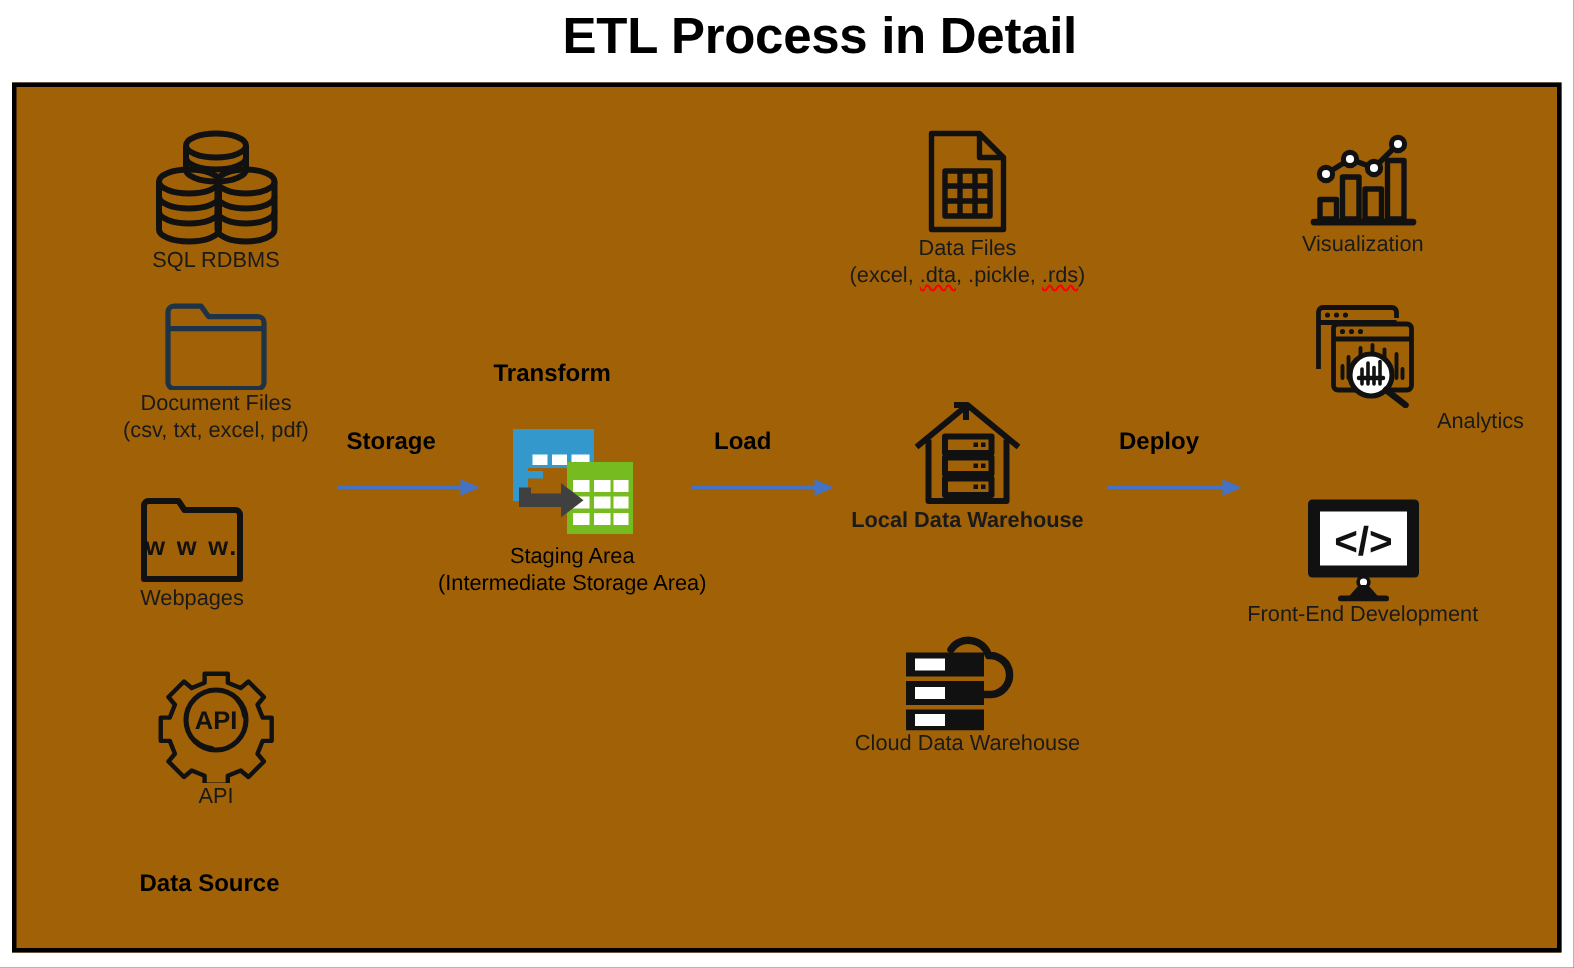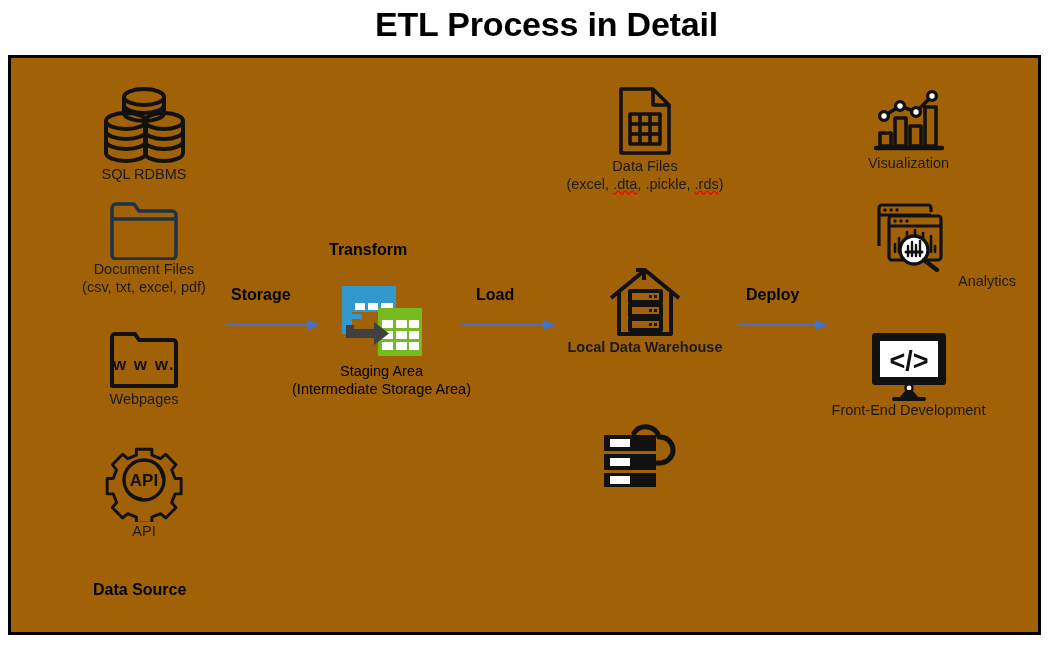--- a/index.html
+++ b/index.html
@@ -62,21 +62,21 @@
     <svg class="icon" width="74" height="62" viewBox="0 0 74 62">
       <g fill="none" stroke="#1F3346" stroke-width="3.5" stroke-linejoin="round">
         <path d="M5 57 V10 a4 4 0 0 1 4-4 h18 l5 7 h33 a4 4 0 0 1 4 4 v40 a4 4 0 0 1-4 4 H9 a4 4 0 0 1-4-4 z"></path>
         <line x1="5" y1="21" x2="69" y2="21"></line>
       </g>
     </svg>
     <div class="label">Document Files</div>
     <div class="label">(csv, txt, excel, pdf)</div>
   </div>
 
-  <div class="node" style="left:48px;top:270px;width:170px;">
+  <div class="node" style="left:32px;top:270px;width:170px;">
     <svg class="icon" width="76" height="62" viewBox="0 0 76 62">
       <g fill="none" stroke="#111" stroke-width="4" stroke-linejoin="round">
         <path d="M6 58 V9 a3 3 0 0 1 3-3 h20 l4 6 h34 a3 3 0 0 1 3 3 v43 z"></path>
       </g>
       <text x="38" y="42" text-anchor="middle" font-family="Liberation Sans, sans-serif" font-size="17" font-weight="bold" fill="#111" letter-spacing="1.5">w w w.</text>
     </svg>
     <div class="label">Webpages</div>
   </div>
 
   <div class="node" style="left:48px;top:380px;width:170px;">
@@ -187,20 +187,21 @@
         <rect x="14" y="14" width="52" height="16"></rect>
         <rect x="14" y="33" width="52" height="16"></rect>
         <rect x="14" y="52" width="52" height="14"></rect>
       </g>
       <g fill="#ffffff">
         <rect x="20" y="18" width="20" height="8"></rect>
         <rect x="20" y="37" width="20" height="8"></rect>
         <rect x="20" y="55" width="20" height="8"></rect>
       </g>
     </svg>
+    <div class="label">Cloud Data Warehouse</div>
   </div>
 
   <div class="stage-label" style="left:735px;top:228px;">Deploy</div>
   <svg class="arrow" style="left:725px;top:258px;" width="95" height="18" viewBox="0 0 95 18">
     <line x1="2" y1="9" x2="81" y2="9" stroke="#4472C4" stroke-width="2.2"></line>
     <polygon points="79,3.5 92,9 79,14.5" fill="#4472C4"></polygon>
   </svg>
 
   <div class="node" style="left:790px;top:30px;width:215px;">
     <svg class="icon" width="74" height="66" viewBox="0 0 74 66">

